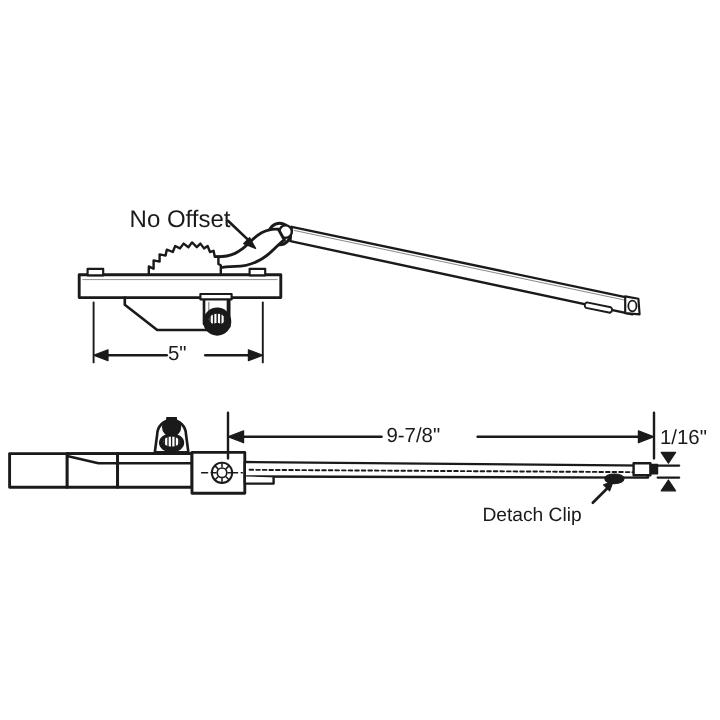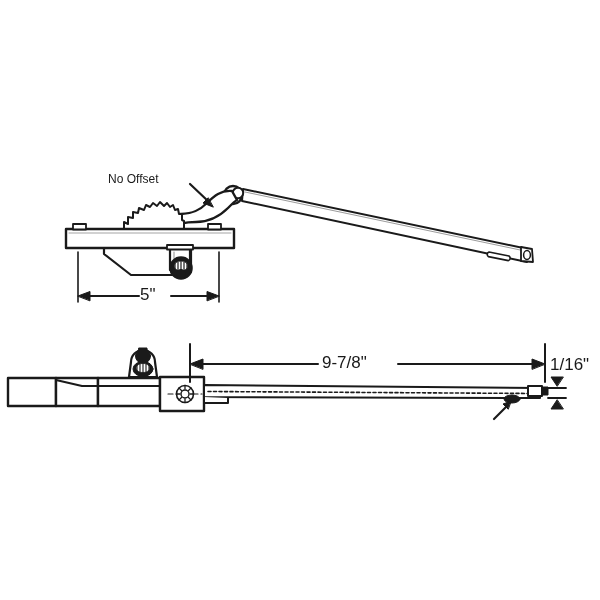--- a/index.html
+++ b/index.html
@@ -27,21 +27,21 @@
   .dim-text {
     position: absolute;
     font-family: "Liberation Sans", sans-serif;
     color: #1a1a1a;
     white-space: nowrap;
     user-select: none;
   }
   #label-no-offset {
     left: 108px;
     top: 172px;
-    font-size: 12px;
+    font-size: 20px;
     text-align: center;
   }
   #label-5in {
     left: 140px;
     top: 285px;
     font-size: 17px;
   }
   #label-978 {
     left: 322px;
     top: 353px;
@@ -255,14 +255,15 @@
   </svg>
 
   <div class="dim-text" id="label-no-offset">No Offset</div>
 
   <div class="dim-text" id="label-5in">5"</div>
 
   <div class="dim-text" id="label-978">9-7/8"</div>
 
   <div class="dim-text" id="label-116">1/16"</div>
 
+  <div class="dim-text" id="label-detach-clip">Detach Clip</div>
 
 </div>
 
 </body></html>

